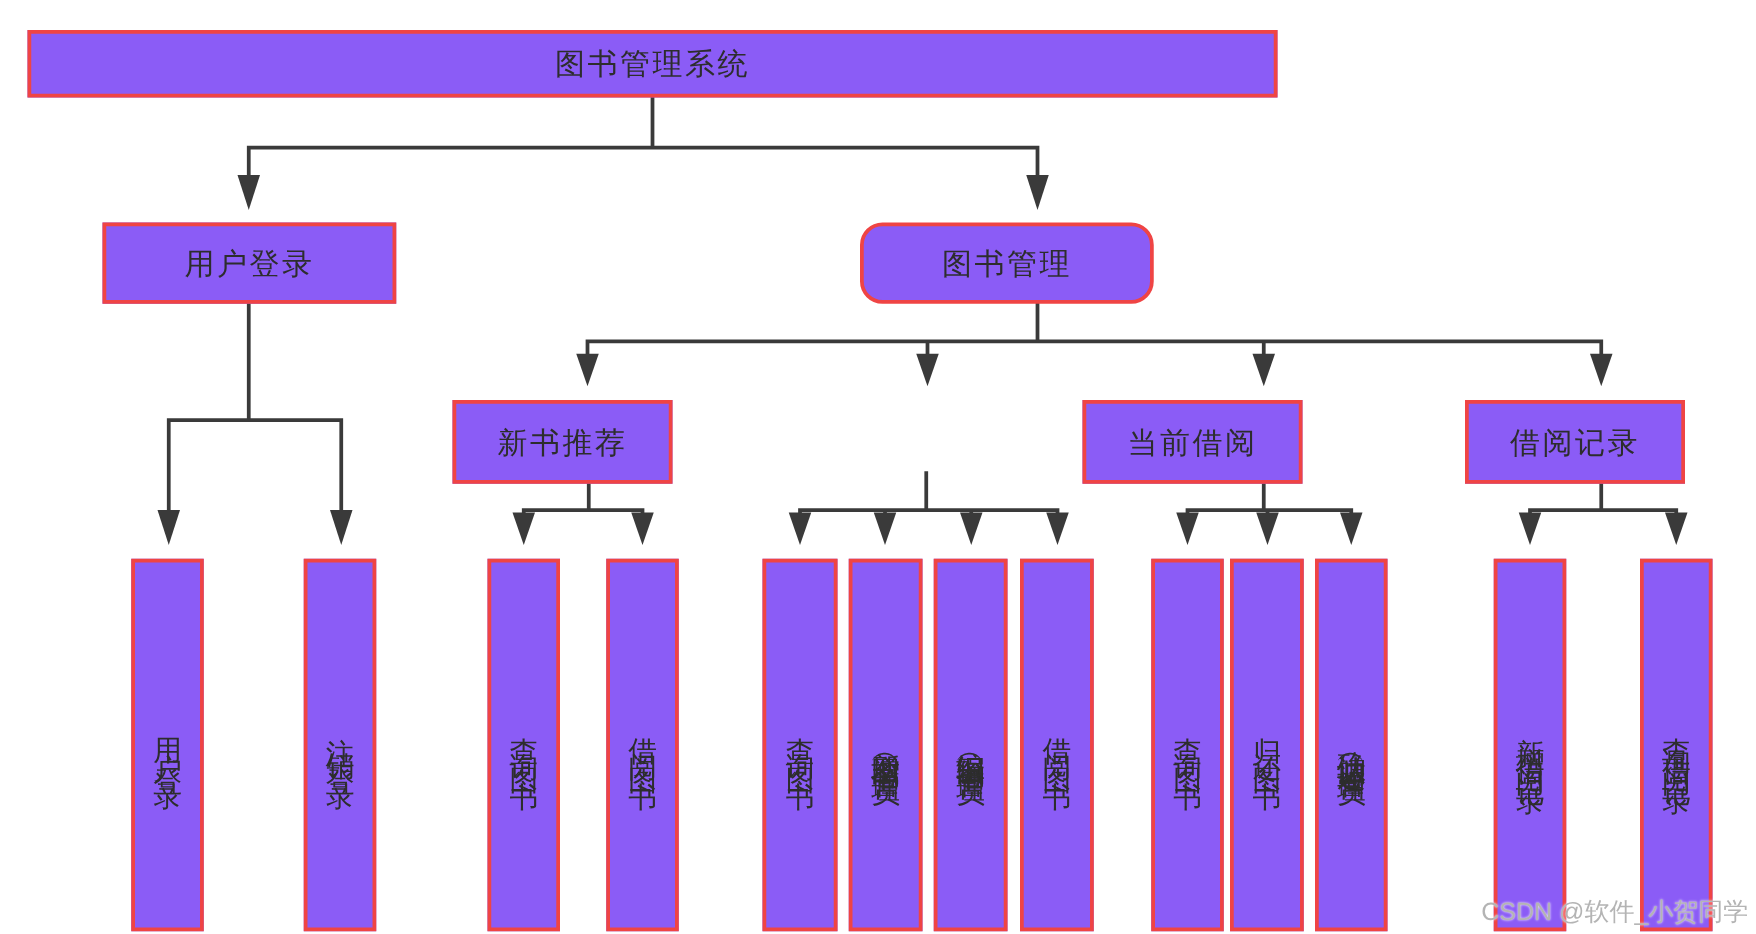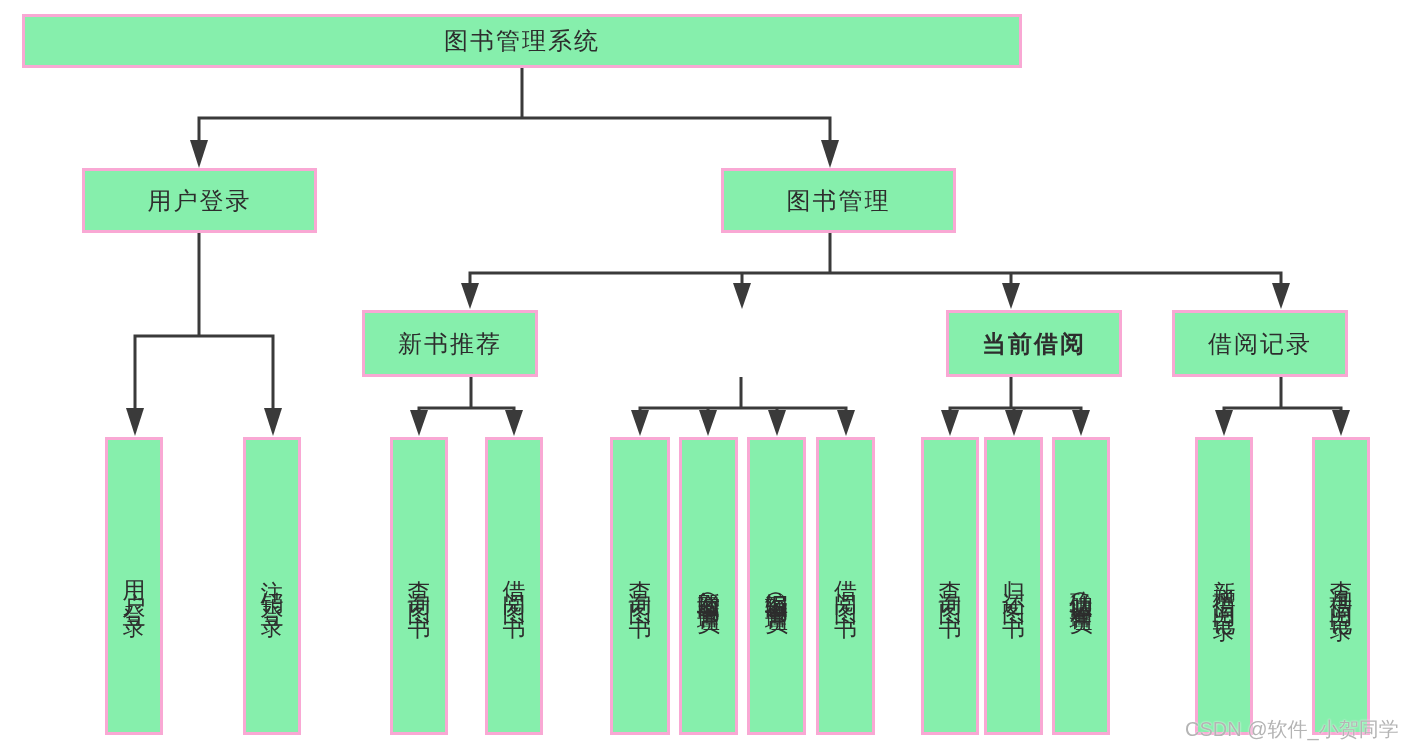--- a/index.html
+++ b/index.html
@@ -27,27 +27,28 @@
     stroke-width: 3;
     fill: none;
   }
   .connectors polygon {
     fill: #3a3a3a;
     stroke: none;
   }
   .box {
     position: absolute;
     box-sizing: border-box;
-    border: 3px solid #f9a8d4;
-    background: #86efac;
+    border: 3px solid #ef4444;
+    background: #8b5cf6;
     color: #2d2d2d;
     display: flex;
     align-items: center;
     justify-content: center;
     text-align: center;
+    margin-top: 10px;
   }
   .hbox {
     font-size: 24px;
     letter-spacing: 2px;
     white-space: nowrap;
   }
   .root {
     left: 22px; top: 14px; width: 1000px; height: 54px;
   }
   .lvl2 {
@@ -125,24 +126,24 @@
     <g>
       <path d="M1281 377 V408 M1222.5 408 H1342.5 M1224 408 V412 M1341 408 V412"></path>
       <polygon points="1215,410 1233,410 1224,436"></polygon>
       <polygon points="1332,410 1350,410 1341,436"></polygon>
     </g>
   </svg>
 
   <div class="box hbox root">图书管理系统</div>
 
   <div class="box hbox lvl2" style="left:82px;">用户登录</div>
-  <div class="box hbox lvl2" style="left:721px;">图书管理</div>
+  <div class="box hbox lvl2" style="left:688px;border-radius:18px;">图书管理</div>
 
   <div class="box hbox lvl3" style="left:362px;">新书推荐</div>
-  <div class="box hbox lvl3" style="left:946px;font-weight:bold;">当前借阅</div>
+  <div class="box hbox lvl3" style="left:866px;">当前借阅</div>
   <div class="box hbox lvl3" style="left:1172px;">借阅记录</div>
 
   <div class="box leaf" style="left:105px;width:58px;">用户登录</div>
   <div class="box leaf" style="left:243px;width:58px;">注销登录</div>
 
   <div class="box leaf" style="left:390px;width:58px;">查询图书</div>
   <div class="box leaf" style="left:485px;width:58px;">借阅图书</div>
 
   <div class="box leaf" style="left:610px;width:60px;">查询图书</div>
   <div class="box leaf long" style="left:679px;width:59px;">新增图书（管理员）</div>

